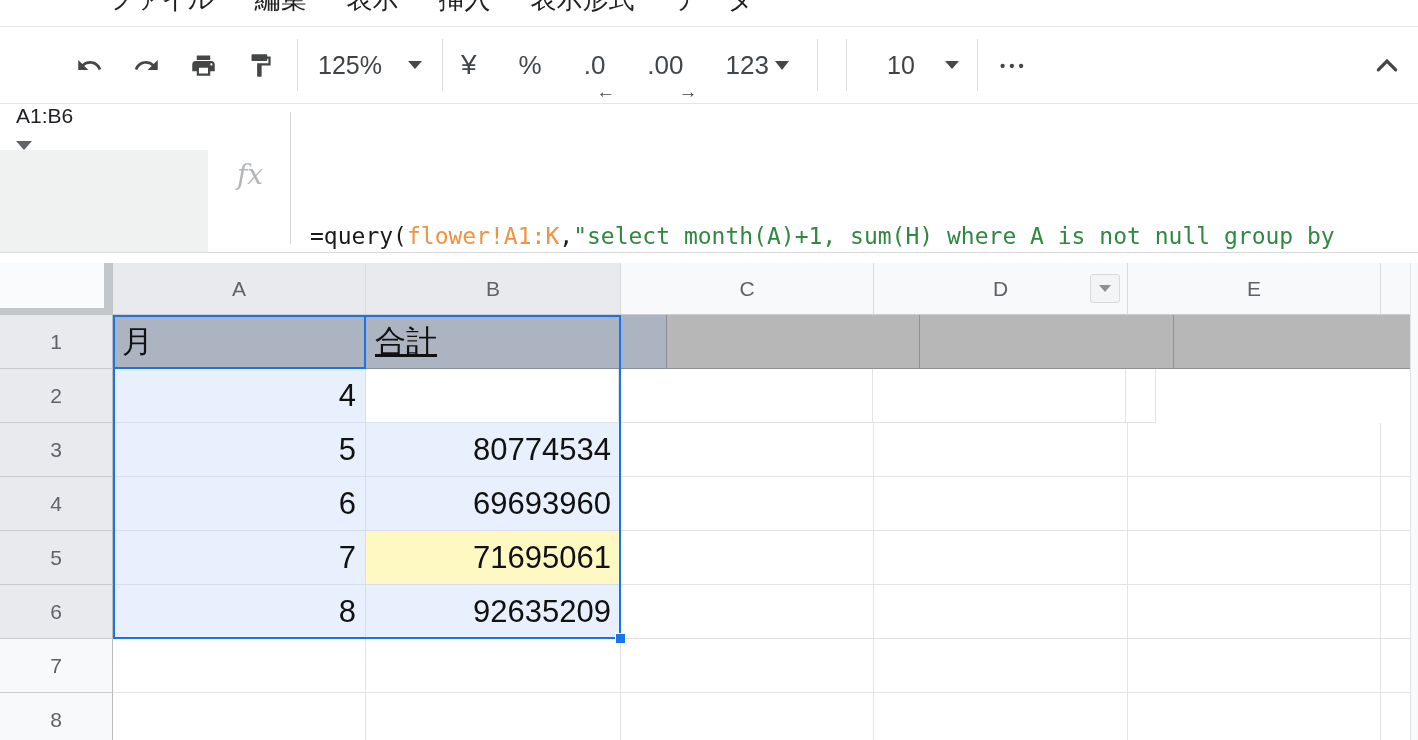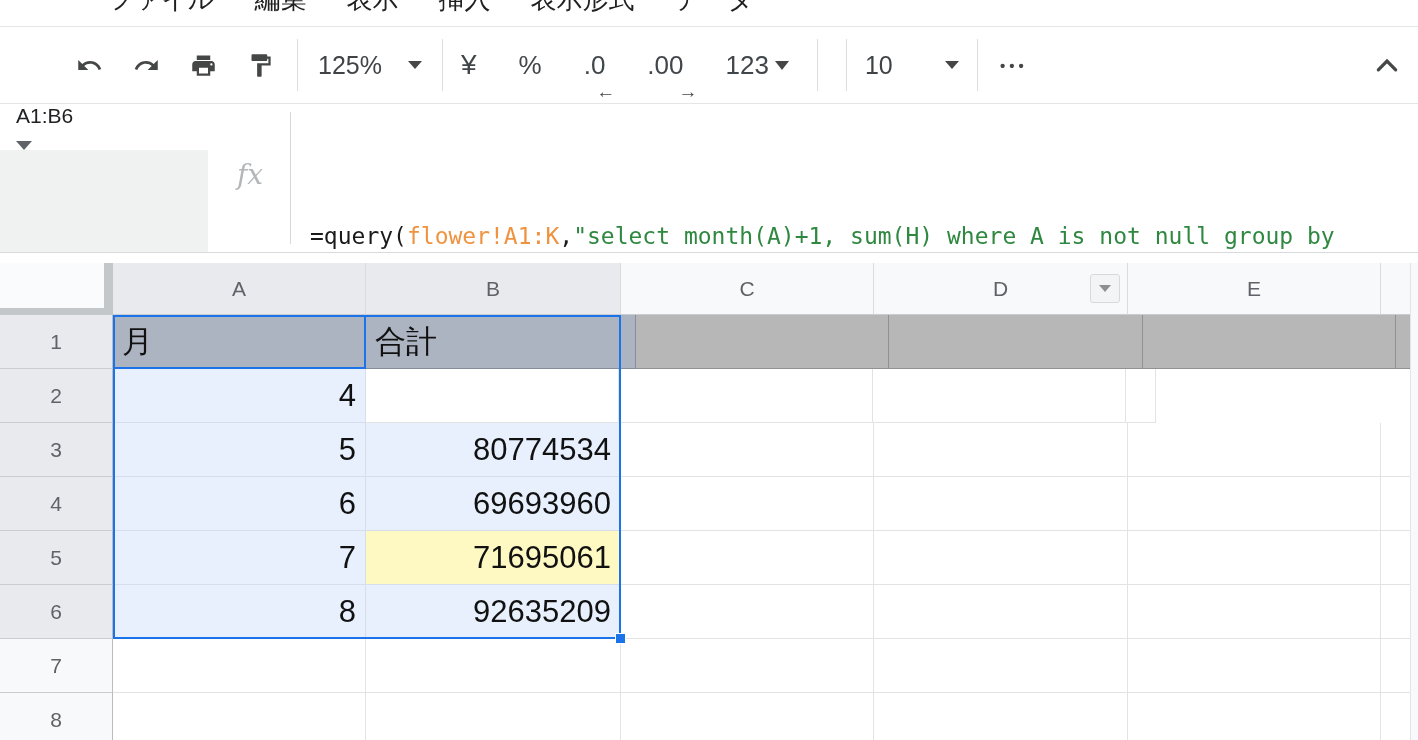--- a/index.html
+++ b/index.html
@@ -136,21 +136,21 @@
         <span class="sub" style="right:-10px">→</span>
       </div>
       <div class="tbtn numfmt" style="display:flex;gap:6px">
         <span>123</span>
         <span class="caret" style="border-top-width:9px"></span>
       </div>
     </div>
     <div class="sep" style="margin-left:24px"></div>
     <div class="sep"></div>
     <div class="tbtn font-ctl">
-      <span class="tb-text" style="width:50px;text-align:left">10</span>
+      <span class="tb-text" style="width:50px;text-align:right">10</span>
       <span class="caret"></span>
     </div>
     <div class="sep"></div>
     <div class="tbtn dots" style="padding:0 8px">•••</div>
     <div class="spacer"></div>
     <div class="tbtn chevron-up">
       <svg class="icon24" viewBox="0 0 24 24">
           <path fill="none" stroke="#444746" stroke-width="3" stroke-linecap="round" d="M4 16 L12 8 L20 16"></path>
         </svg>
     </div>
@@ -194,21 +194,21 @@
           <span>E</span>
         </div>
         <div class="chead" style="width: 30px;">
           <span></span>
         </div>
       </div>
     <div class="rows" id="grid-rows">
         <div class="grow">
           <div class="rhead sel">1</div>
           <div class="cell" style="width: 253px; background: rgb(172, 179, 193); border-color: rgba(70, 74, 80, 0.35);">月</div>
-          <div class="cell" style="width: 270px; background: rgb(172, 179, 193); border-color: rgba(70, 74, 80, 0.35);">合計</div>
+          <div class="cell" style="width: 301px; background: rgb(172, 179, 193); border-color: rgba(70, 74, 80, 0.35); text-decoration: underline;">合計</div>
           <div class="cell" style="width: 253px; background: rgb(183, 183, 183); border-color: rgba(70, 74, 80, 0.35);"></div>
           <div class="cell" style="width: 254px; background: rgb(183, 183, 183); border-color: rgba(70, 74, 80, 0.35);"></div>
           <div class="cell" style="width: 253px; background: rgb(183, 183, 183); border-color: rgba(70, 74, 80, 0.35);"></div>
           <div class="cell" style="width: 30px; background: rgb(183, 183, 183); border-color: rgba(70, 74, 80, 0.35);"></div>
         </div>
         <div class="grow">
           <div class="rhead sel">2</div>
           <div class="cell al-right" style="width: 253px; background: rgb(232, 240, 254); border-color: rgb(214, 222, 238);">4</div>
           <div class="cell al-right" style="width: 253px;"></div>
           <div class="cell al-right" style="width: 254px;"></div>

